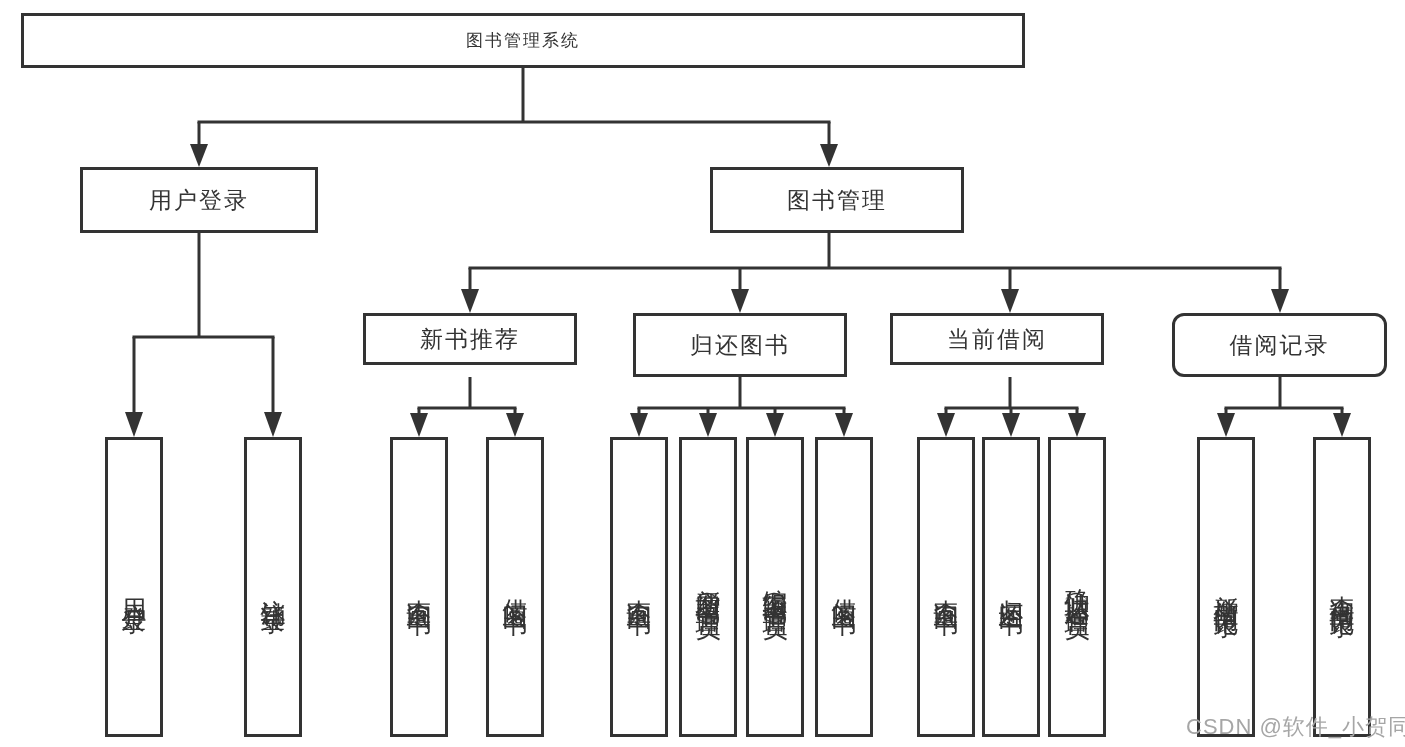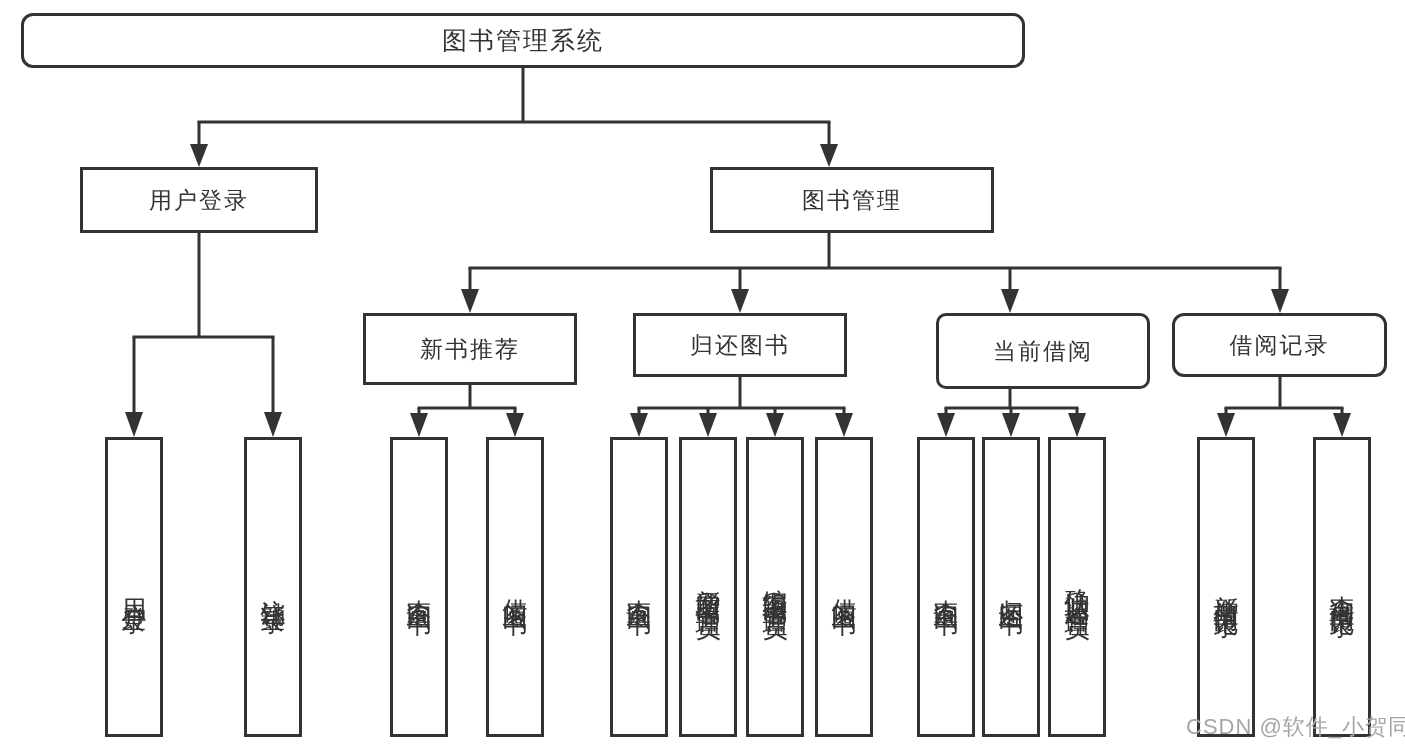--- a/index.html
+++ b/index.html
@@ -19,21 +19,21 @@
   #connector-layer{position:absolute;left:0;top:0;width:1405px;height:747px;}
   .node{
     position:absolute;
     box-sizing:border-box;
     border:3px solid var(--line);
     background:var(--box-background);
     color:var(--text);
     display:flex;align-items:center;justify-content:center;
     text-align:center;
   }
-  .node.root{font-size:25px;letter-spacing:2px;border-radius:12px;}
+  .node.root{font-size:17px;letter-spacing:2px;}
   .node.mid{font-size:23px;letter-spacing:2px;}
   .node.leaf{
     writing-mode:vertical-rl;
     text-orientation:mixed;
     font-size:25px;
     letter-spacing:4px;
     line-height:1;
   }
   .watermark{
     position:absolute;
@@ -118,25 +118,25 @@
       <polygon points="1068,413 1086,413 1077,437"></polygon>
 
       <polygon points="1217,413 1235,413 1226,437"></polygon>
       <polygon points="1333,413 1351,413 1342,437"></polygon>
     </g>
   </svg>
 
   <div class="node root" style="left:21px;top:13px;width:1004px;height:55px;">图书管理系统</div>
 
   <div class="node mid" style="left:80px;top:167px;width:238px;height:66px;">用户登录</div>
-  <div class="node mid" style="left:710px;top:167px;width:284px;height:66px;">图书管理</div>
+  <div class="node mid" style="left:710px;top:167px;width:254px;height:66px;">图书管理</div>
 
-  <div class="node mid" style="left:363px;top:313px;width:214px;height:72px;">新书推荐</div>
+  <div class="node mid" style="left:363px;top:313px;width:214px;height:52px;">新书推荐</div>
   <div class="node mid" style="left:633px;top:313px;width:214px;height:64px;">归还图书</div>
-  <div class="node mid" style="left:936px;top:313px;width:214px;height:76px;border-radius:10px;">当前借阅</div>
+  <div class="node mid" style="left:890px;top:313px;width:214px;height:52px;">当前借阅</div>
   <div class="node mid" style="left:1172px;top:313px;width:215px;height:64px;border-radius:12px;">借阅记录</div>
 
   <div class="node leaf" style="left:105px;top:437px;width:58px;height:300px;">用户登录</div>
   <div class="node leaf" style="left:244px;top:437px;width:58px;height:300px;">注销登录</div>
 
   <div class="node leaf" style="left:390px;top:437px;width:58px;height:300px;">查询图书</div>
   <div class="node leaf" style="left:486px;top:437px;width:58px;height:300px;">借阅图书</div>
 
   <div class="node leaf" style="left:610px;top:437px;width:58px;height:300px;">查询图书</div>
   <div class="node leaf" style="left:679px;top:437px;width:58px;height:300px;">新增图书（管理员）</div>

